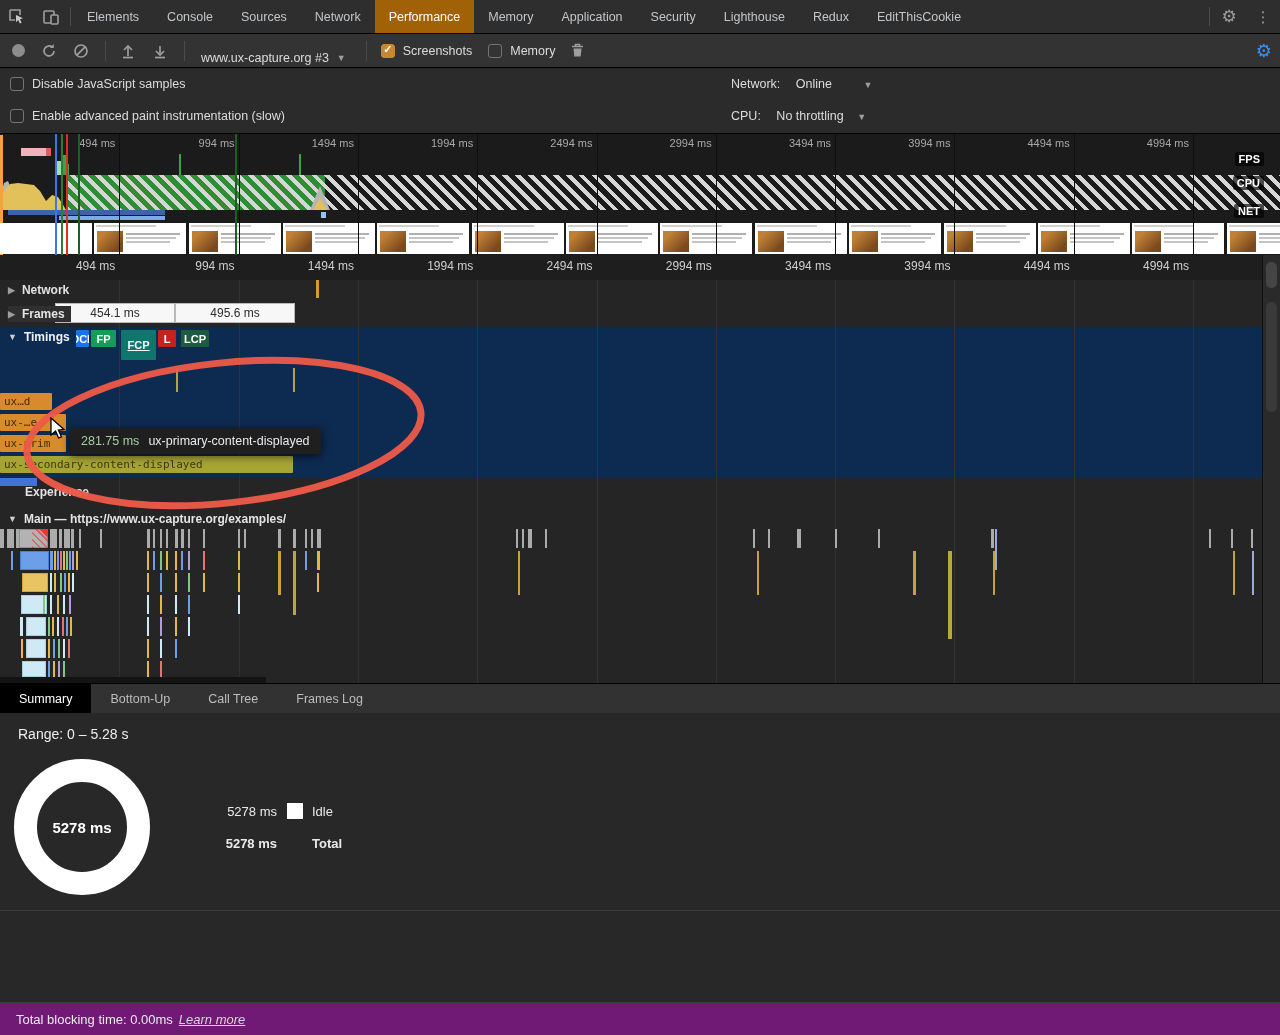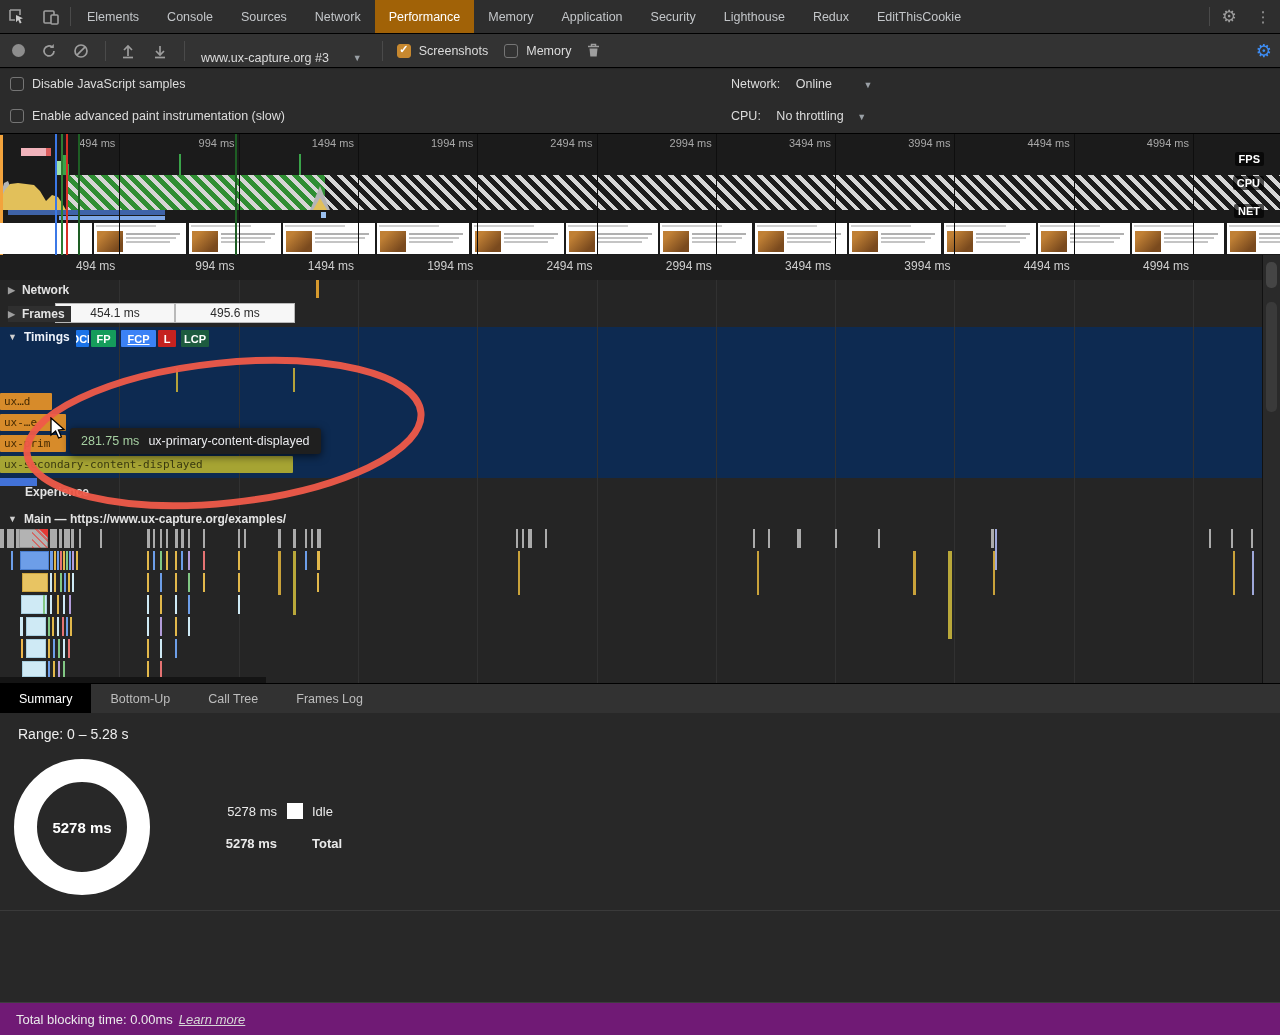--- a/index.html
+++ b/index.html
@@ -10,21 +10,21 @@
   #tabbar{left:0;top:0;width:1280px;height:33px;background:#2e2e2e;display:flex;align-items:stretch;border-bottom:1px solid #000;}
   .tb-icon{width:34px;display:flex;align-items:center;justify-content:center;cursor:pointer;}
   .vsep{width:1px;background:#4a4a4a;margin:7px 2px;}
   .tab{padding:0 14px;display:flex;align-items:center;font-size:12.5px;color:#c3c6c9;cursor:pointer;white-space:nowrap;}
   .tab.active{background:#a16207;color:#fff;}
   #tab-spacer{flex:1;}
   .glyph{color:#9e9e9e;font-size:16px;}
   #toolbar{left:0;top:34px;width:1280px;height:34px;background:#333;display:flex;align-items:center;border-bottom:1px solid #000;padding:0 0 0 12px;box-sizing:border-box;}
   .tool{margin-right:16px;display:flex;align-items:center;cursor:pointer;}
   .record-dot{width:13px;height:13px;border-radius:50%;background:#8d8d8d;}
-  .sel{font-size:12.5px;color:#dcdcdc;display:flex;align-items:center;gap:24px;margin-top:14px;}
+  .sel{font-size:12.5px;color:#dcdcdc;display:flex;align-items:center;gap:8px;margin-top:14px;}
   .caret{font-size:9px;color:#9aa0a6;}
   .cb{width:14px;height:14px;border:1.5px solid #757575;border-radius:3px;box-sizing:border-box;margin-right:8px;flex:none;}
   .cb.checked{background:#c7882f;border-color:#c7882f;position:relative;}
   .cb.checked:after{content:"✓";position:absolute;left:1.5px;top:-2px;font-size:11px;color:#fff;font-weight:bold;}
   .cb-row{display:flex;align-items:center;font-size:12.5px;color:#dcdcdc;cursor:pointer;}
   #optionsbox{left:0;top:69px;width:1280px;height:64px;background:#2b2b2b;border-bottom:1px solid #000;}
   
   #overview{left:0;top:134px;width:1280px;height:121px;background:#1b1b1b;overflow:hidden;cursor:ew-resize;}
   .ruler1-label{position:absolute;font-size:11px;color:#a9a9a9;width:84px;text-align:right;top:3px;}
   .lane-chip{position:absolute;right:16px;font-size:11px;font-weight:bold;color:#fff;background:rgba(0,0,0,.65);padding:1px 4px;border-radius:2px;}
@@ -396,21 +396,21 @@
       <span>Frames</span>
     </div>
 
     <div class="trk-head" style="left:8px;top:50px;z-index:3">
       <span class="tri-d">▼</span>
       <span style="color:#eef3fb">Timings</span>
     </div>
     <div id="badges">
         <div class="badge" style="position: absolute; left: 76px; top: 50px; width: 13px; height: 17px; background: rgb(26, 115, 232);">DCL</div>
         <div class="badge" style="position: absolute; left: 91px; top: 50px; width: 25px; height: 17px; background: rgb(21, 156, 91);">FP</div>
-        <div class="badge" style="position: absolute; left: 121px; top: 50px; width: 35px; height: 17px; background: #3b82f6; text-decoration: underline;">FCP</div>
+        <div class="badge" style="position: absolute; left: 121px; top: 50px; width: 35px; height: 30px; background: #0f766e; text-decoration: underline;">FCP</div>
         <div class="badge" style="position: absolute; left: 158px; top: 50px; width: 18px; height: 17px; background: rgb(197, 34, 31);">L</div>
         <div class="badge" style="position: absolute; left: 181px; top: 50px; width: 28px; height: 17px; background: rgb(29, 91, 63);">LCP</div>
       </div>
     <div id="user-timings">
         <div class="utbar" style="position: absolute; left: 0px; top: 113px; width: 52px; height: 17px; background: rgb(215, 139, 42); color: rgb(69, 42, 2);">ux…d</div>
         <div class="utbar" style="position: absolute; left: 0px; top: 134px; width: 66px; height: 17px; background: rgb(215, 139, 42); color: rgb(69, 42, 2);">ux-…e</div>
         <div class="utbar" style="position: absolute; left: 0px; top: 155px; width: 66px; height: 17px; background: rgb(215, 139, 42); color: rgb(69, 42, 2);">ux-prim</div>
         <div class="utbar" style="position: absolute; left: 0px; top: 176px; width: 293px; height: 17px; background: rgb(166, 164, 51); color: rgb(58, 58, 16);">ux-secondary-content-displayed</div>
       </div>
 

